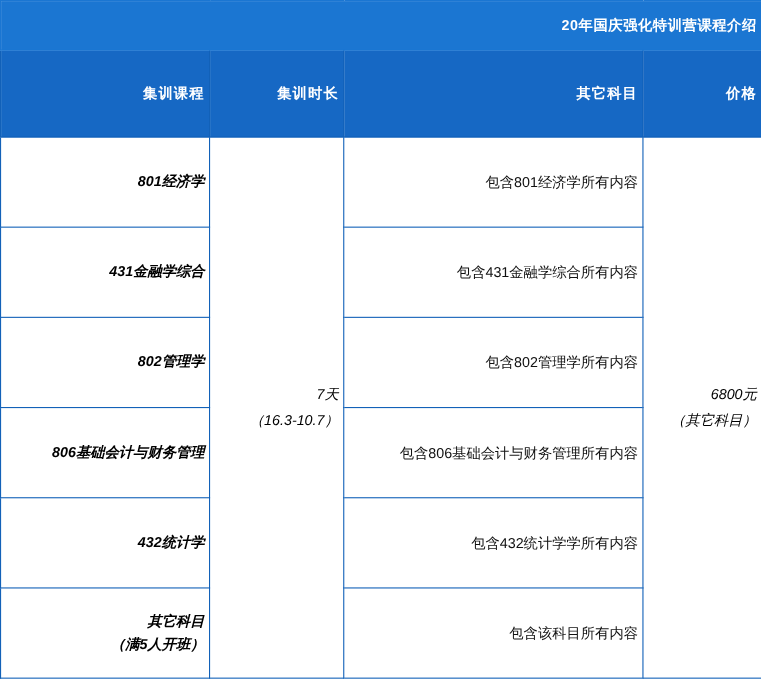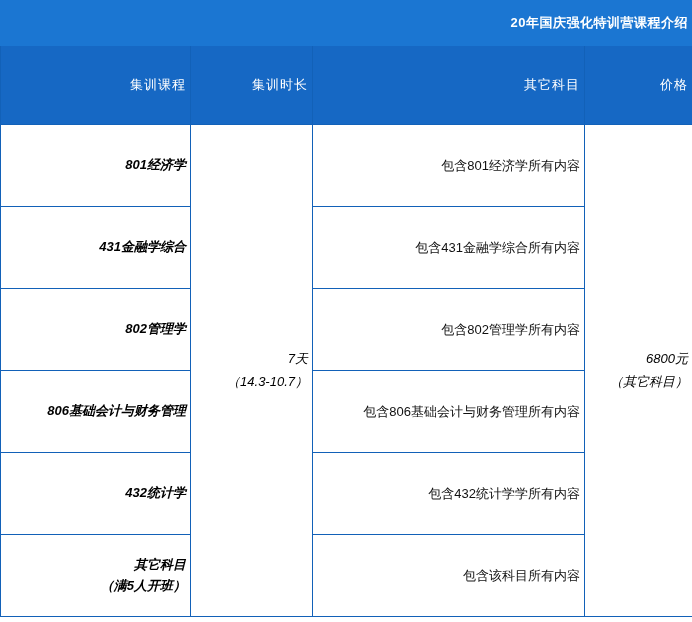--- a/index.html
+++ b/index.html
@@ -39,21 +39,21 @@
     color: #ffffff;
     font-weight: bold;
     font-size: 15px;
     height: 44px;
     border: 1px solid #1b76d2 !important;
     letter-spacing: 0.5px;
   }
   .header-cell {
     background: #1668c4;
     color: #ffffff;
-    font-weight: normal;
+    font-weight: bold;
     font-size: 15px;
     height: 78px;
     letter-spacing: 1px;
   }
   .course-name {
     font-weight: bold;
     font-size: 14.5px;
     height: 81px;
     color: #000000;
     font-style: italic;
@@ -145,21 +145,21 @@
         <td class="header-cell">其它科目</td>
         <td class="header-cell">价格</td>
       </tr>
 
       <tr>
         <td class="course-name">
           <span class="line">801经济学</span>
         </td>
         <td class="merged-cell" rowspan="6">
           <span class="line">7天</span>
-          <span class="line">（14.3-10.7）</span>
+          <span class="line">（16.3-10.7）</span>
         </td>
         <td class="desc-cell">包含801经济学所有内容</td>
         <td class="merged-cell" rowspan="6">
           <span class="line">6800元</span>
           <span class="line">（其它科目）</span>
         </td>
       </tr>
 
       <tr>
         <td class="course-name">

